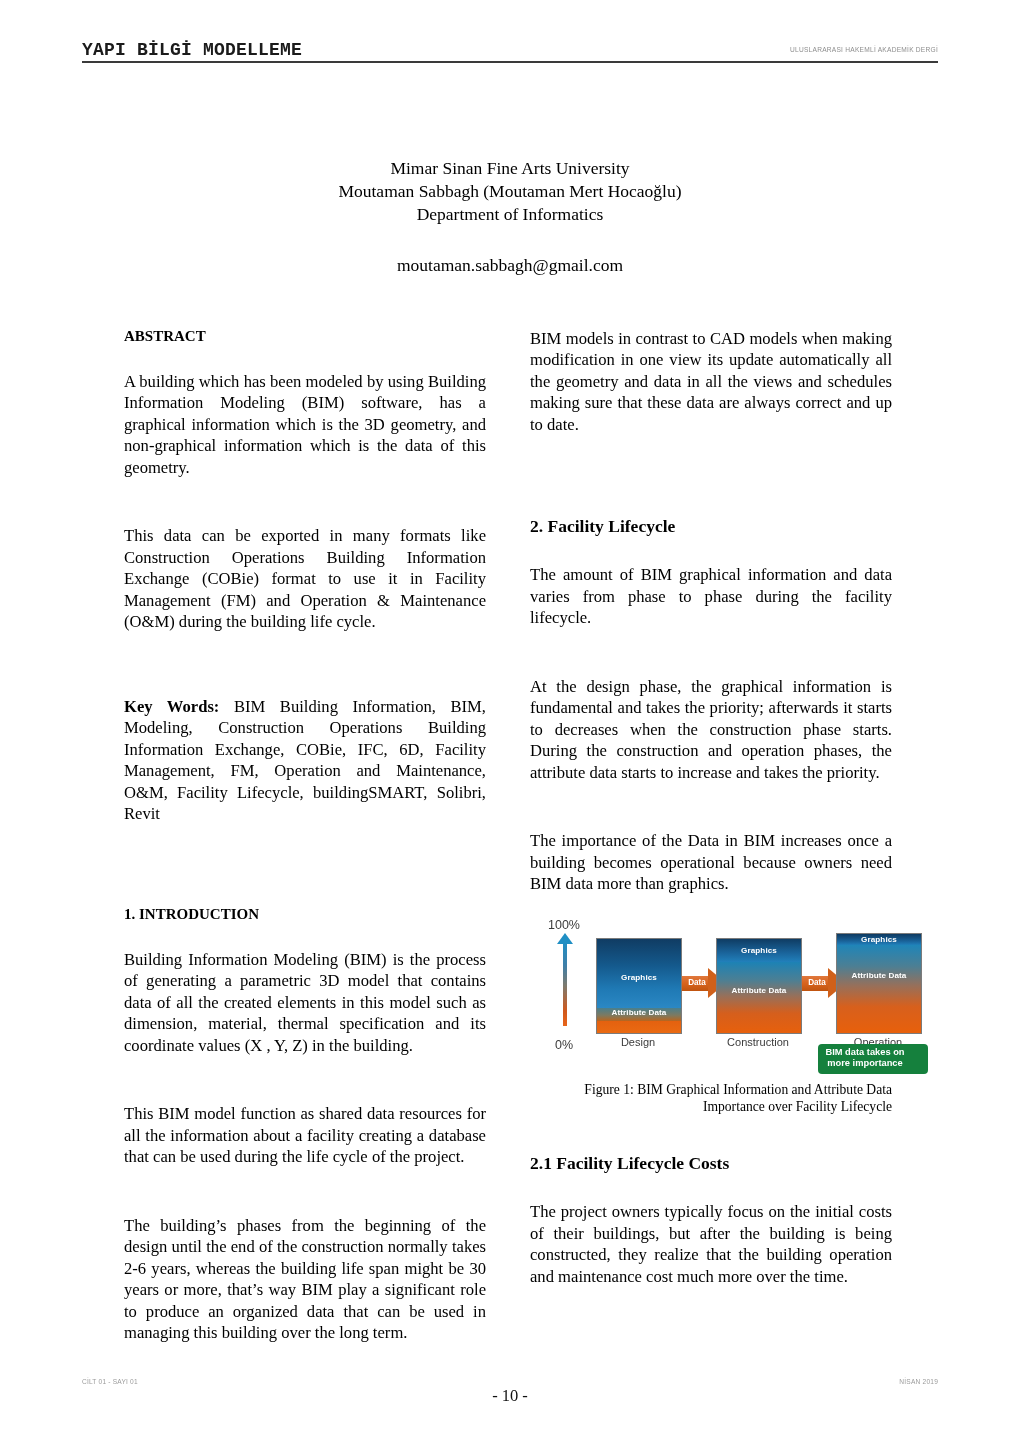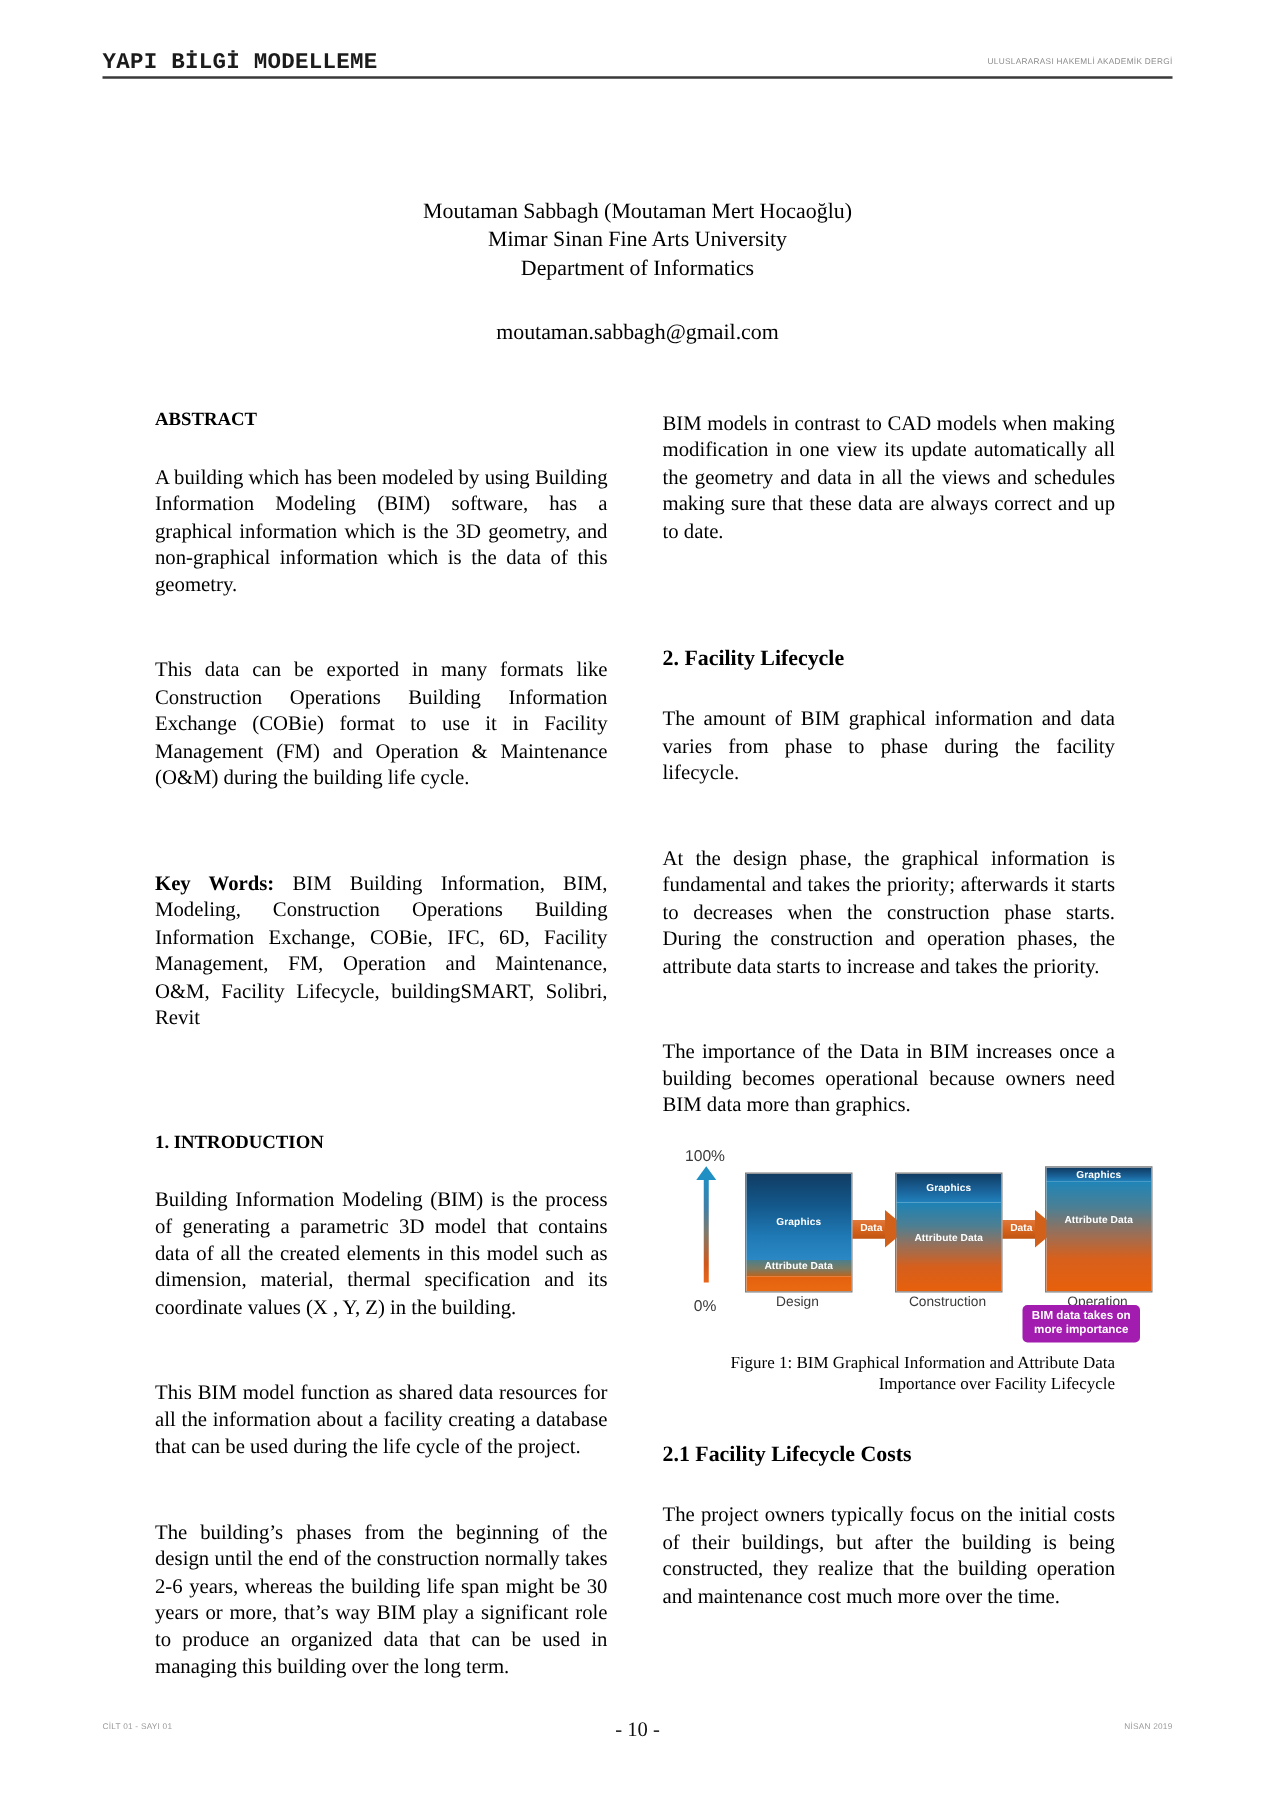--- a/index.html
+++ b/index.html
@@ -274,22 +274,22 @@
     font-size: 8.2px;
     font-weight: bold;
     color: #ffffff;
     z-index: 3;
   }
   .callout {
     position: absolute;
     left: 288px;
     top: 124px;
     width: 90px;
-    padding: 3px 2px 4px 2px;
-    background: #a21caf;
+    padding: 3px 18px 4px 2px;
+    background: #15803d;
     border-radius: 4px;
     text-align: center;
     font-family: "Liberation Sans", sans-serif;
     font-size: 9.3px;
     font-weight: bold;
     color: #ffffff;
     line-height: 1.26;
   }
   .fig-caption {
     margin-top: 10px;
@@ -313,42 +313,42 @@
     font-size: 6.6px;
     letter-spacing: 0.2px;
     color: #9a9a9a;
     white-space: nowrap;
   }
   .footer-left  { left: 0; }
   .footer-right { right: 0; }
   .footer-page {
     position: absolute;
     left: 0;
-    top: 0;
+    top: 12px;
     width: 856px;
     text-align: center;
     font-size: 16.5px;
     color: #111;
   }
 </style>
 </head>
 <body>
 
 <div class="page">
 
   <div class="run-header">
     <div class="run-header-journal">YAPI BİLGİ MODELLEME</div>
     <div class="run-header-sub">ULUSLARARASI HAKEMLİ AKADEMİK DERGİ</div>
     <div class="run-header-rule"></div>
   </div>
 
   <div class="title-block">
     <div class="author-block">
+      <div>Mimar Sinan Fine Arts University</div>
       <div>Moutaman Sabbagh (Moutaman Mert Hocaoğlu)</div>
-      <div>Mimar Sinan Fine Arts University</div>
       <div>Department of Informatics</div>
     </div>
     <div class="email-block">moutaman.sabbagh@gmail.com</div>
   </div>
 
   <div class="col col-left">
     <h2 class="sec-caps">ABSTRACT</h2>
     <p class="body">A building which has been modeled by using Building Information Modeling (BIM) software, has a graphical information which is the 3D geometry, and non-graphical information which is the data of this geometry.</p>
     <div class="gap-sm"></div>
     <p class="body">This data can be exported in many formats like Construction Operations Building Information Exchange (COBie) format to use it   in Facility Management (FM) and Operation &amp; Maintenance (O&amp;M) during the building life cycle.</p>

